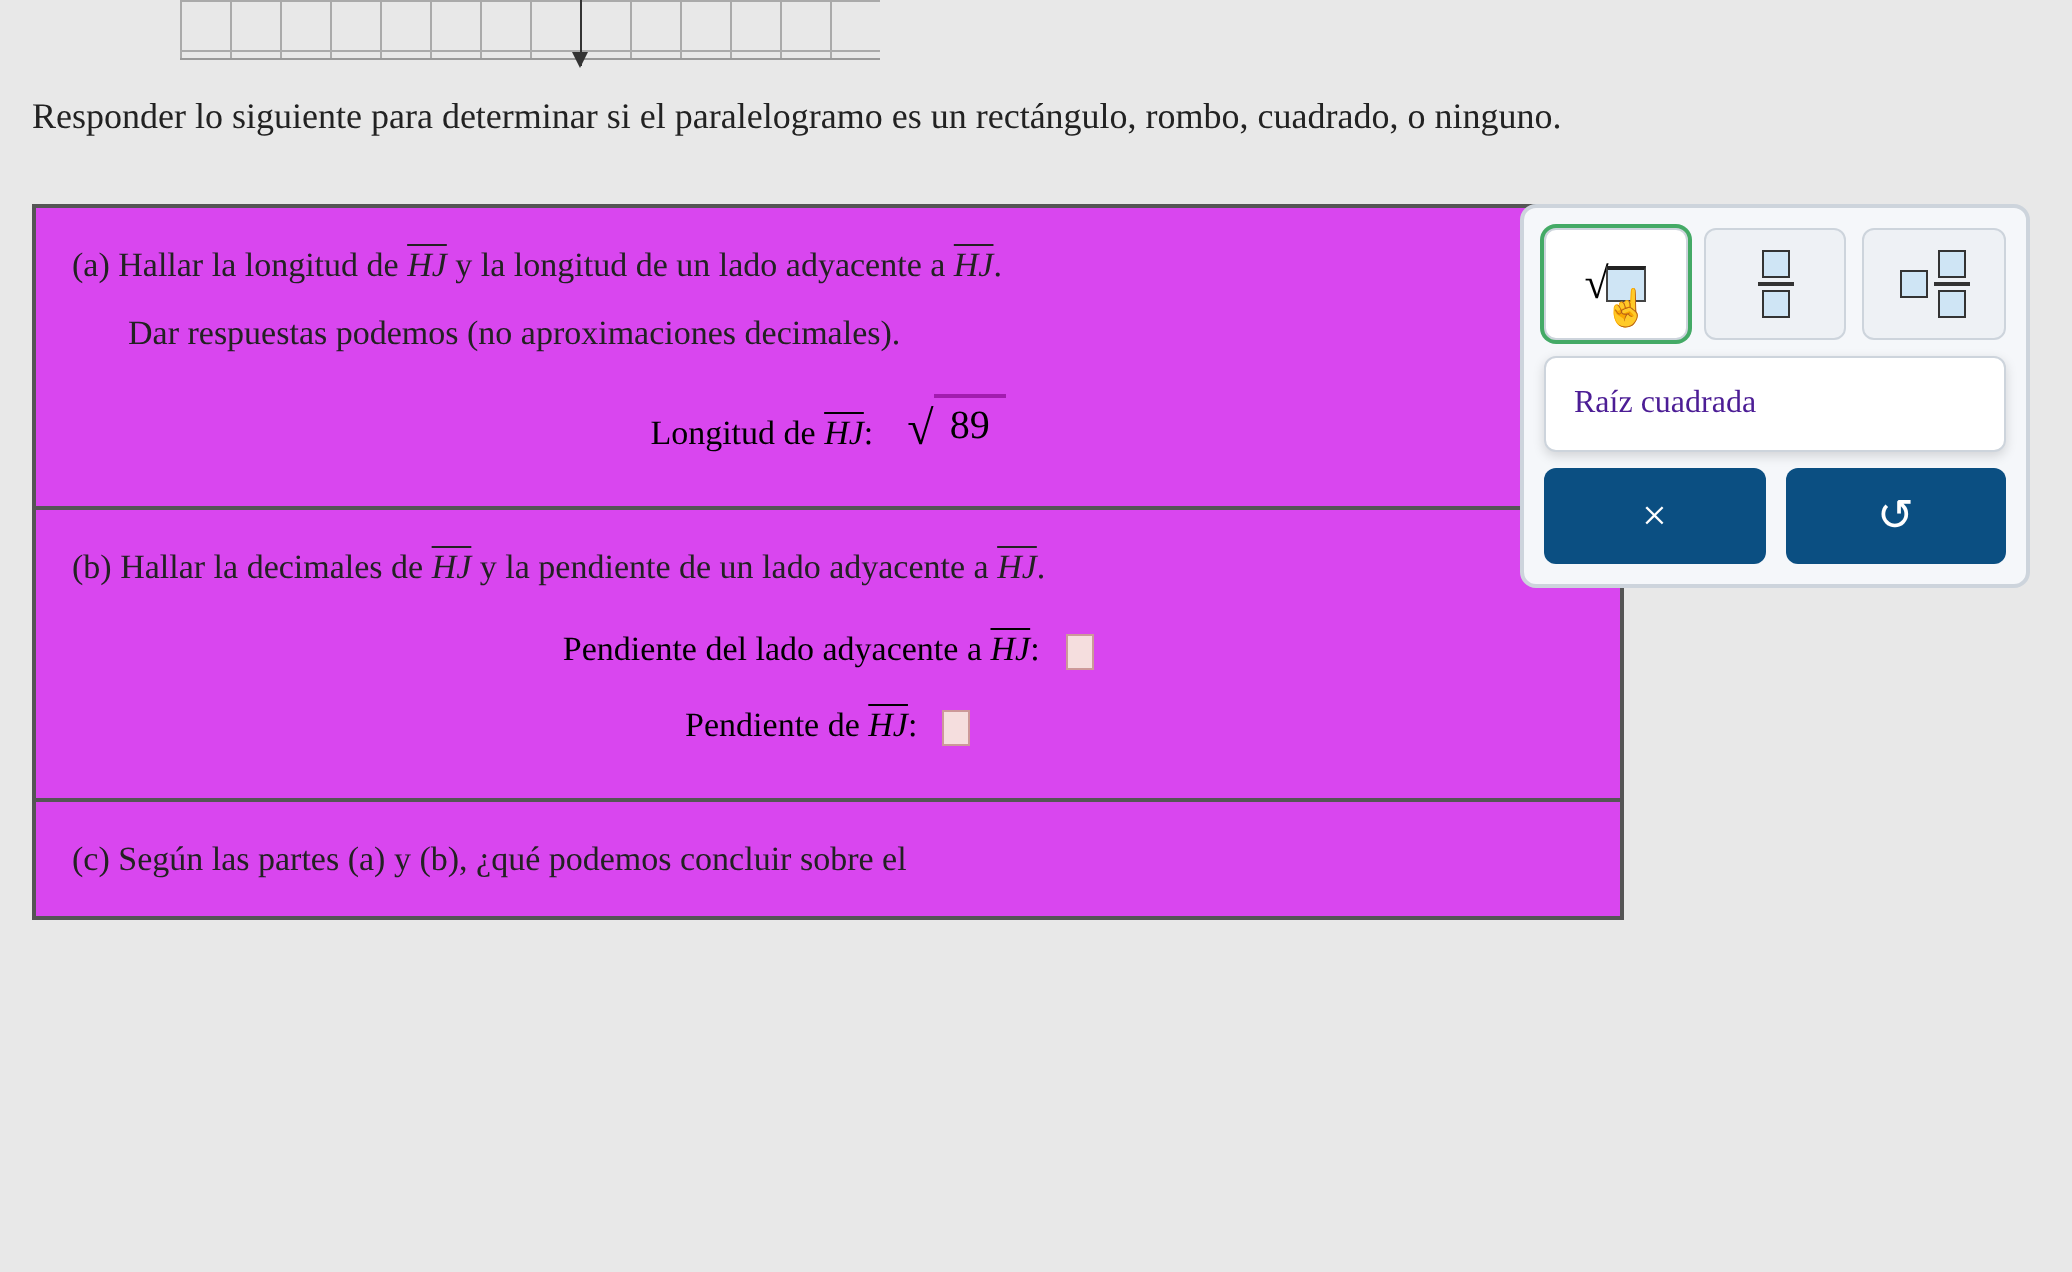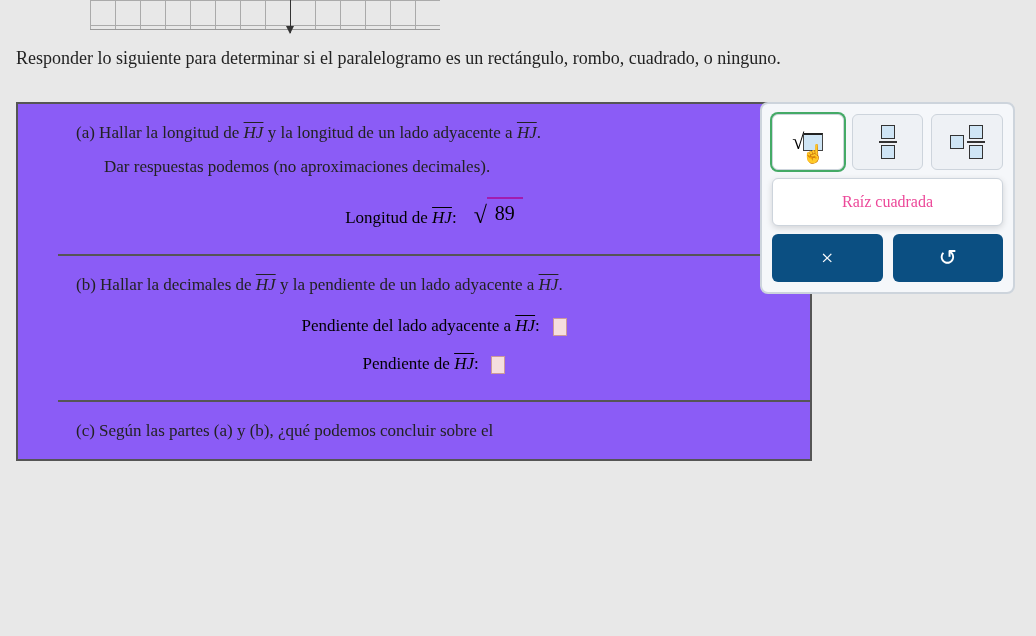--- a/index.html
+++ b/index.html
@@ -52,22 +52,21 @@
       color: #222;
     }
     .intro .italic { font-style: italic; }
     .content-wrap {
       padding: 0 16px;
       position: relative;
     }
     .question-box {
       width: 796px;
       border: 2px solid #555;
-      background: #8b5cf6;
-      padding-left: 40px;
+      background: #d946ef;
     }
     .section {
       border-bottom: 2px solid #555;
       padding: 16px 18px;
     }
     .section:last-child { border-bottom: none; }
     .section p { font-size: 17px; color: #222; line-height: 1.5; }
     .label-line {
       margin-bottom: 8px;
     }
@@ -144,24 +143,23 @@
       right: 18px;
       font-size: 18px;
       pointer-events: none;
     }
     .tooltip {
       background: #fff;
       border: 1px solid #cdd4dc;
       border-radius: 6px;
       padding: 14px 14px;
       font-size: 16px;
-      color: #ec4899;
+      color: #4c1d95;
       margin-bottom: 8px;
       box-shadow: 0 2px 6px rgba(0,0,0,0.15);
-      text-align: center;
     }
     .toolbox-actions {
       display: flex;
       gap: 10px;
     }
     .action-btn {
       flex: 1;
       height: 48px;
       background: #0b4f82;
       color: #fff;

